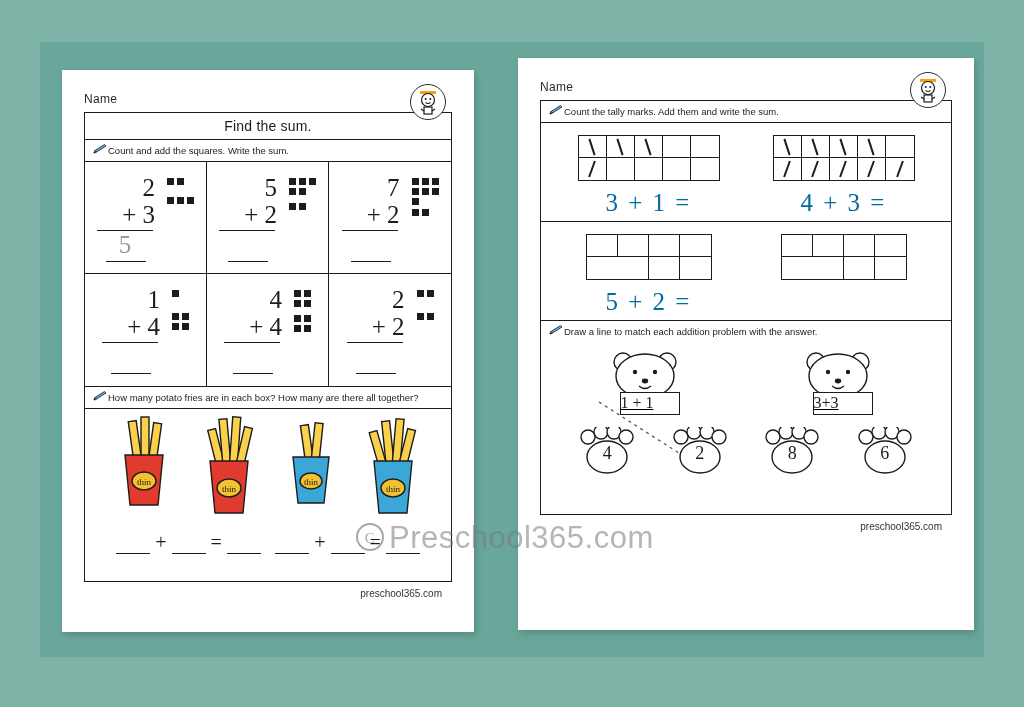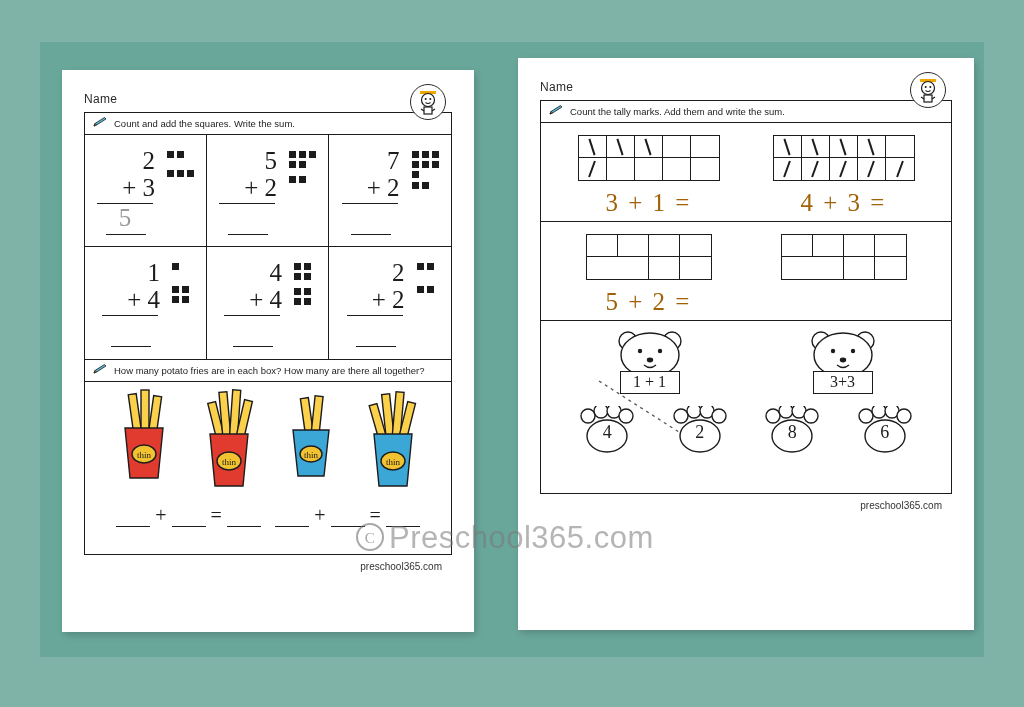--- a/index.html
+++ b/index.html
@@ -74,21 +74,20 @@
     color: #1c1c1c;
     letter-spacing: 0.2px;
   }
   .section {
     border: 1.3px solid #1c1c1c;
     border-top: 1.3px solid #1c1c1c;
   }
   .instr {
     display: flex;
     align-items: center;
-    gap: 6px;
     padding: 4px 8px;
     border-bottom: 1.3px solid #1c1c1c;
     font-size: 9.5px;
     color: #1c1c1c;
   }
   .instr.noborder { border-bottom: none; }
   .pencil { flex: 0 0 auto; }
 
   
   .grid3 {
@@ -214,34 +213,34 @@
     width: 2px;
     height: 17px;
     background: #1c1c1c;
     transform: translate(-50%,-50%) rotate(-18deg);
   }
   .mark.back { transform: translate(-50%,-50%) rotate(20deg); }
   .teq {
     text-align: center;
     font-family: "Liberation Serif", serif;
     font-size: 25px;
-    color: #a16207;
+    color: #0369a1;
     padding-top: 8px;
     letter-spacing: 2px;
   }
   .match-area {
     position: relative;
     height: 172px;
   }
   .bears-row {
     display: flex;
     justify-content: space-around;
     padding: 8px 12px 0;
   }
-  .bear { position: relative; width: 86px; text-align: center; }
+  .bear { position: relative; width: 86px; text-align: left; text-decoration: underline; }
   .bear-label {
     position: relative;
     margin: -16px auto 0;
     width: 58px;
     border: 1.4px solid #1c1c1c;
     background: #fff;
     font-family: "Liberation Serif", serif;
     font-size: 16px;
     padding: 1px 0 2px;
     color: #1c1c1c;
@@ -299,20 +298,21 @@
           <circle cx="14.7" cy="14" r="1" fill="#1c1c1c"></circle>
           <circle cx="19.3" cy="14" r="1" fill="#1c1c1c"></circle>
           <path d="M14.5 17.5 Q17 19.5 19.5 17.5" stroke="#1c1c1c" fill="none" stroke-width="1.1"></path>
           <rect x="13" y="22" width="8" height="7" fill="#fff" stroke="#1c1c1c" stroke-width="1.2"></rect>
           <line x1="10" y1="24" x2="13" y2="26" stroke="#1c1c1c" stroke-width="1.2"></line>
           <line x1="24" y1="24" x2="21" y2="26" stroke="#1c1c1c" stroke-width="1.2"></line>
         </svg>
       </div>
     </div>
 
+    <div class="title-box">Find the sum.</div>
 
     <div class="section">
       <div class="instr">
         <span class="pencil">
           <svg width="15" height="11" viewBox="0 0 15 11">
             <path d="M1 9 L3.5 8 L13 2 L11.5 0.5 L2 6.5 Z" fill="#57b6d9" stroke="#1c1c1c" stroke-width="0.8"></path>
             <path d="M1 9 L3.5 8 L2 6.5 Z" fill="#f2b33d" stroke="#1c1c1c" stroke-width="0.8"></path>
           </svg>
         </span>
         <span>Count and add the squares. Write the sum.</span>
@@ -685,20 +685,29 @@
             <div class="tcell bottom"></div>
             <div class="tcell bottom"></div>
             <div class="tcell bottom"></div>
             <div class="tcell bottom"></div>
           </div>
         </div>
       </div>
     </div>
 
     <div class="section" style="border-top:none;">
+      <div class="instr noborder">
+        <span class="pencil">
+          <svg width="15" height="11" viewBox="0 0 15 11">
+            <path d="M1 9 L3.5 8 L13 2 L11.5 0.5 L2 6.5 Z" fill="#57b6d9" stroke="#1c1c1c" stroke-width="0.8"></path>
+            <path d="M1 9 L3.5 8 L2 6.5 Z" fill="#f2b33d" stroke="#1c1c1c" stroke-width="0.8"></path>
+          </svg>
+        </span>
+        <span>Draw a line to match each addition problem with the answer.</span>
+      </div>
 
       <div class="match-area">
         <svg class="dotted-line" width="410" height="172">
           <line x1="58" y1="60" x2="152" y2="120" stroke="#555" stroke-width="1.3" stroke-dasharray="3,4"></line>
         </svg>
 
         <div class="bears-row">
           <div class="bear">
             <svg width="76" height="54" viewBox="0 0 76 54">
               <circle cx="16" cy="12" r="9" fill="#fff" stroke="#1c1c1c" stroke-width="1.4"></circle>

